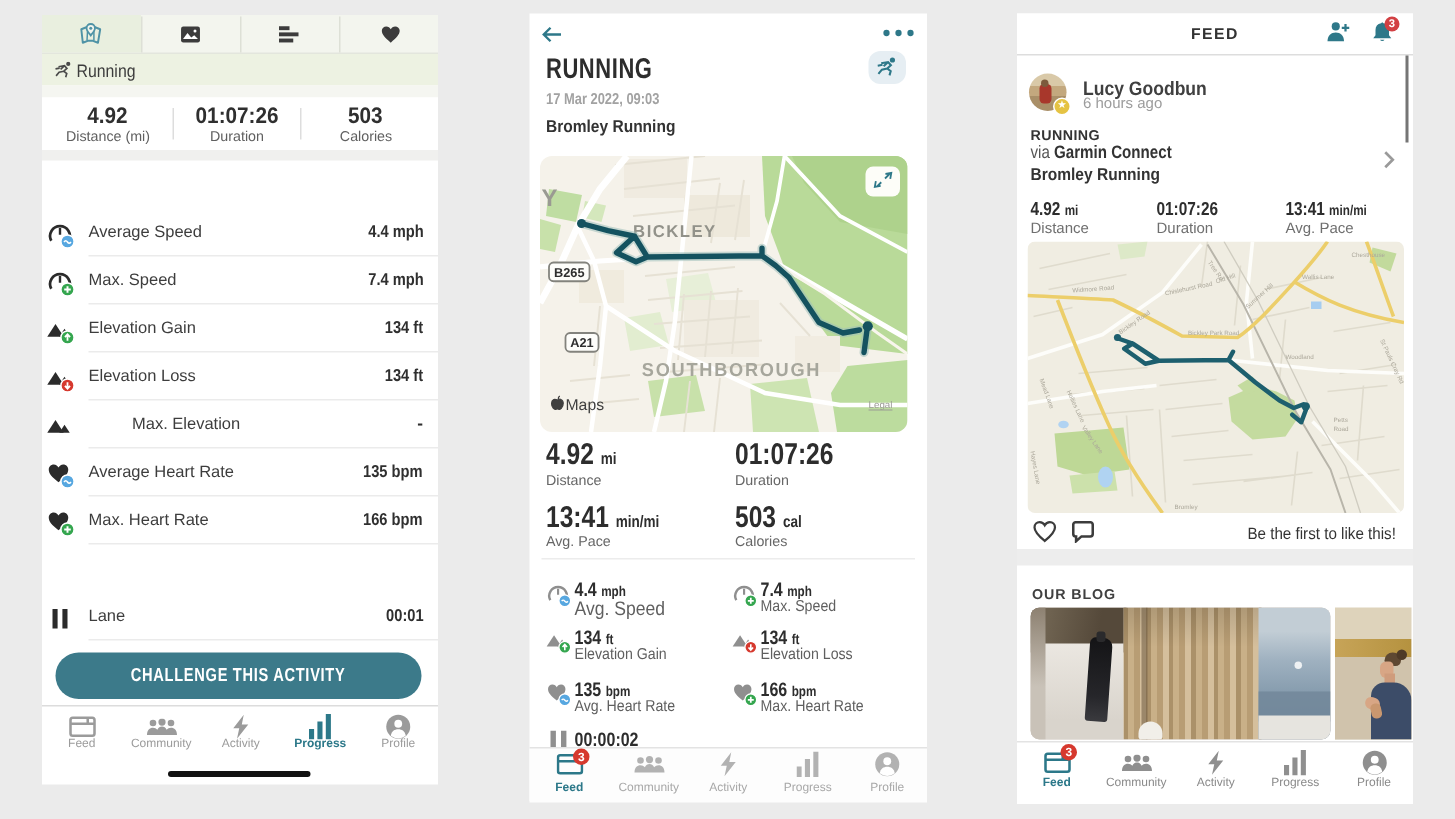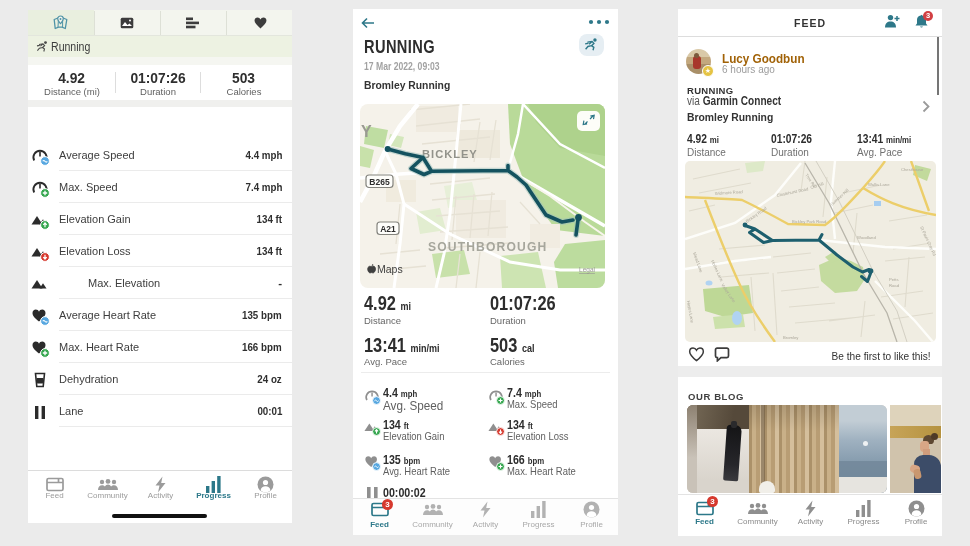--- a/index.html
+++ b/index.html
@@ -150,40 +150,32 @@
     <svg class="abs" style="left:3px;top:8px;" width="19" height="19" viewBox="0 0 19 19">
       <path d="M8 14.5 C3.5 11 1.5 8.7 1.5 6 C1.5 4 3 2.6 4.8 2.6 C6.3 2.6 7.5 3.5 8 4.7 C8.5 3.5 9.7 2.6 11.2 2.6 C13 2.6 14.5 4 14.5 6 C14.5 8.7 12.5 11 8 14.5 Z" fill="#2b2b2b"></path>
       <circle cx="14" cy="14" r="4.4" fill="#35a64f" stroke="#fff" stroke-width="1"></circle>
       <path d="M14 11.8 L14 16.2 M11.8 14 L16.2 14" stroke="#fff" stroke-width="1.3"></path>
     </svg>
     <div class="abs" style="left:31px;top:10px;font-size:11px;color:#3d3d3d;">Max. Heart Rate</div>
     <div class="abs" style="right:10px;top:10px;font-size:11.5px;font-weight:bold;color:#2f2f2f;"><span class="condr">166 bpm</span></div>
     <div class="abs" style="left:31px;bottom:0;width:233px;height:1px;background:#ebebeb;"></div>
   </div>
 
-  <div class="abs" style="left:0;top:353px;width:264px;height:32px;">
-    <svg class="abs" style="left:3px;top:8px;" width="19" height="19" viewBox="0 0 19 19">
-      <path d="M4.5 2.5 L13.5 2.5 L12.2 15.5 L5.8 15.5 Z" fill="none" stroke="#2b2b2b" stroke-width="1.6"></path>
-      <path d="M5.6 7 L12.4 7 L11.9 12.5 L6.1 12.5 Z" fill="#2b2b2b"></path>
-    </svg>
-    <div class="abs" style="left:31px;top:10px;font-size:11px;color:#3d3d3d;">Dehydration</div>
-    <div class="abs" style="right:10px;top:10px;font-size:11.5px;font-weight:bold;color:#2f2f2f;"><span class="condr">24 oz</span></div>
-    <div class="abs" style="left:31px;bottom:0;width:233px;height:1px;background:#ebebeb;"></div>
-  </div>
 
   <div class="abs" style="left:0;top:385px;width:264px;height:32px;">
     <svg class="abs" style="left:3px;top:8px;" width="19" height="19" viewBox="0 0 19 19">
       <rect x="4" y="3" width="3.4" height="13" fill="#2b2b2b"></rect>
       <rect x="10.6" y="3" width="3.4" height="13" fill="#2b2b2b"></rect>
     </svg>
     <div class="abs" style="left:31px;top:10px;font-size:11px;color:#3d3d3d;">Lane</div>
     <div class="abs" style="right:10px;top:10px;font-size:11.5px;font-weight:bold;color:#2f2f2f;"><span class="condr">00:01</span></div>
     <div class="abs" style="left:31px;bottom:0;width:233px;height:1px;background:#ebebeb;"></div>
   </div>
 
+  <div class="abs" style="left:9px;top:425px;width:244px;height:31px;border-radius:16px;background:#3c7a8a;color:#fff;font-weight:bold;font-size:12.5px;letter-spacing:0.6px;text-align:center;line-height:31px;"><span class="cond" style="transform:scaleX(0.78);transform-origin:50% 50%;">CHALLENGE THIS ACTIVITY</span></div>
 
   <div class="abs" style="left:0;top:460px;width:264px;height:1px;background:#dcdcdc;"></div>
 
   <div class="abs" style="left:0;top:461px;width:53px;height:52px;">
     <svg class="abs" style="left:18px;top:6px;" width="18" height="15" viewBox="0 0 18 15">
       <rect x="1" y="1.5" width="16" height="12" rx="1.5" fill="none" stroke="#9b9b9b" stroke-width="1.7"></rect>
       <path d="M1 5.5 L17 5.5 M12.5 1.5 L12.5 5.5" stroke="#9b9b9b" stroke-width="1.7"></path>
     </svg>
     <div class="navlab" style="top:20px;">Feed</div>
   </div>
@@ -455,21 +447,21 @@
 
   <div class="abs" style="left:259px;top:28px;width:2px;height:58px;background:#757575;"></div>
 
   <div class="abs" style="left:8px;top:40px;width:25px;height:25px;border-radius:13px;background:linear-gradient(#d9c9a8 0 34%, #c3a87e 34% 60%, #a98f68 60%);"></div>
 
   <div class="abs" style="left:15px;top:47px;width:8px;height:13px;border-radius:3px;background:#a8372b;"></div>
   <div class="abs" style="left:16px;top:44px;width:5px;height:5px;border-radius:3px;background:#7c5a3c;"></div>
 
   <div class="abs" style="left:24px;top:56px;width:10px;height:10px;border-radius:6px;background:#e5c343;border:1px solid #fff;color:#fff;font-size:7px;line-height:10px;text-align:center;">★</div>
 
-  <div class="abs" style="left:44px;top:42px;font-size:13px;font-weight:bold;color:#a16207;"><span class="cond" style="transform:scaleX(0.9);">Lucy Goodbun</span></div>
+  <div class="abs" style="left:44px;top:42px;font-size:13px;font-weight:bold;color:#404040;"><span class="cond" style="transform:scaleX(0.9);">Lucy Goodbun</span></div>
 
   <div class="abs" style="left:44px;top:55px;font-size:10px;color:#9c9c9c;">6 hours ago</div>
 
   <div class="abs" style="left:9px;top:76px;font-size:9.5px;font-weight:bold;letter-spacing:0.3px;color:#333;">RUNNING</div>
 
   <div class="abs" style="left:9px;top:85px;font-size:12px;color:#555;"><span class="cond" style="transform:scaleX(0.84);">via <b style="color:#333;">Garmin Connect</b></span></div>
 
   <svg class="abs" style="left:244px;top:91px;" width="8" height="13" viewBox="0 0 8 13">
       <path d="M1.5 1.5 L6.5 6.5 L1.5 11.5" stroke="#9a9a9a" stroke-width="1.8" fill="none"></path>
     </svg>

